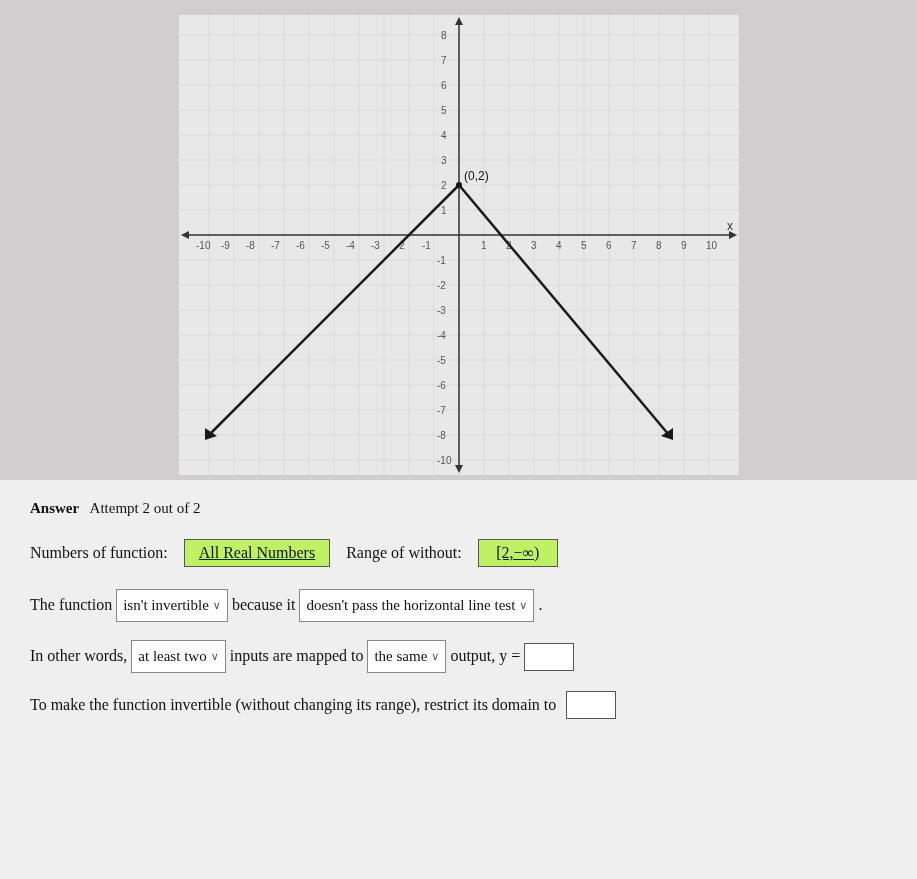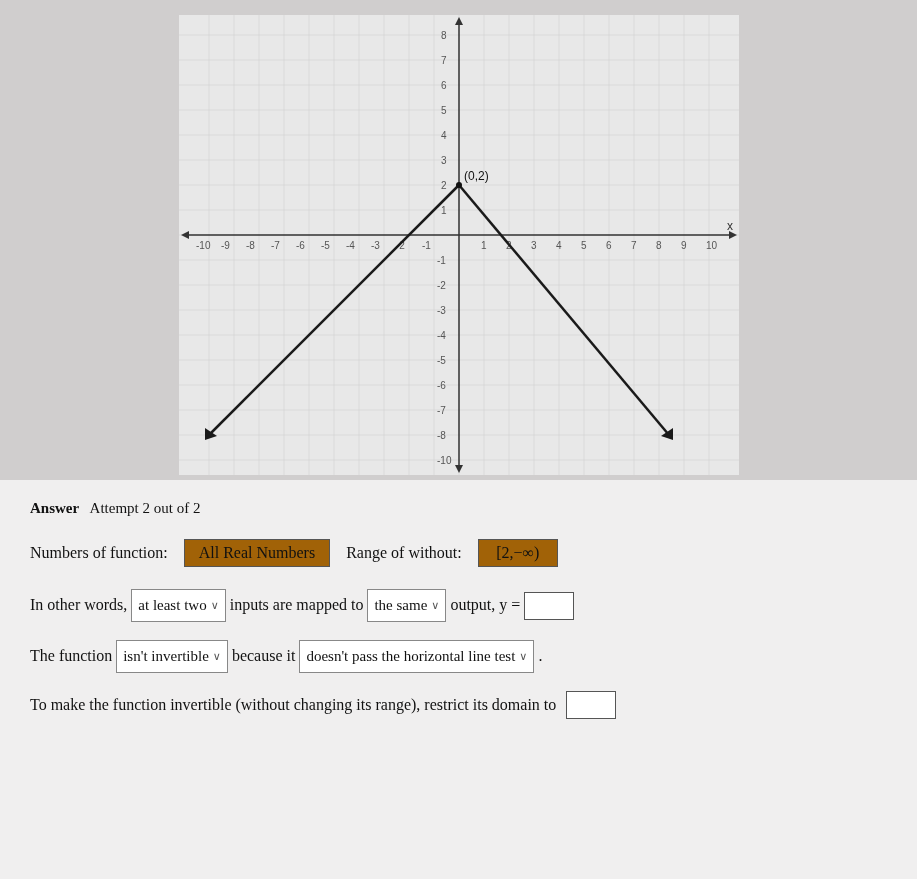--- a/index.html
+++ b/index.html
@@ -47,25 +47,26 @@
       flex-wrap: wrap;
     }
 
     .domain-range-row .label {
       font-weight: normal;
     }
 
     .box-value {
       border: 1.5px solid #555;
       padding: 4px 14px;
-      background: #a16207;
+      background: #bef264;
       font-size: 16px;
       min-width: 80px;
       text-align: center;
       display: inline-block;
+      text-decoration: underline;
     }
 
     .sentence-row {
       font-size: 16px;
       color: #111;
       margin-bottom: 18px;
       line-height: 1.8;
       display: flex;
       flex-wrap: wrap;
       align-items: center;
@@ -242,34 +243,34 @@
   </div>
 
   <div class="domain-range-row">
     <span class="label">Numbers of function:</span>
     <span class="box-value">All Real Numbers</span>
     <span class="label">Range of without:</span>
     <span class="box-value">[2,−∞)</span>
   </div>
 
   <div class="sentence-row">
+    <span>The function</span>
+    <span class="dropdown-inline">isn't invertible</span>
+    <span>because it</span>
+    <span class="dropdown-inline">doesn't pass the horizontal line test</span>
+    <span>.</span>
+  </div>
+
+  <div class="sentence-row">
     <span>In other words,</span>
     <span class="dropdown-inline">at least two</span>
     <span>inputs are mapped to</span>
     <span class="dropdown-inline">the same</span>
     <span>output, y =</span>
     <span class="input-box-inline"></span>
   </div>
 
-  <div class="sentence-row">
-    <span>The function</span>
-    <span class="dropdown-inline">isn't invertible</span>
-    <span>because it</span>
-    <span class="dropdown-inline">doesn't pass the horizontal line test</span>
-    <span>.</span>
-  </div>
-
   <div class="last-row">
     <span>To make the function invertible (without changing its range), restrict its domain to</span>
     <span class="input-box-inline"></span>
   </div>
 
 </div>
 
 </body></html>

